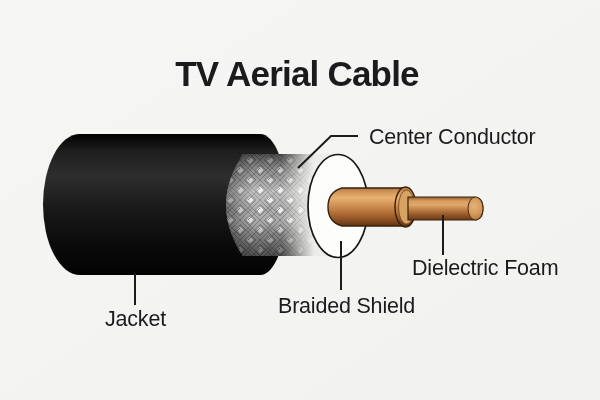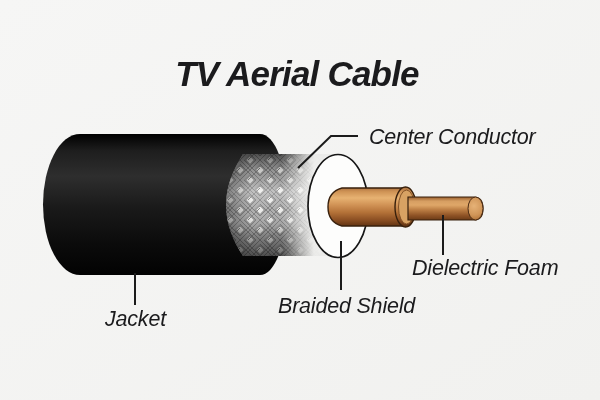--- a/index.html
+++ b/index.html
@@ -7,21 +7,20 @@
     padding: 0;
     background: #e9e9e9;
     font-family: "Liberation Sans", sans-serif;
   }
   .stage {
     position: relative;
     width: 600px;
     height: 400px;
     overflow: hidden;
     background: #f4f4f2;
-    font-style: italic;
   }
   svg { display: block; }
   .title-text {
     font-family: "Liberation Sans", sans-serif;
     font-size: 35px;
     font-weight: 700;
     letter-spacing: -0.8px;
     fill: #1b1b1d;
   }
   .part-label {

